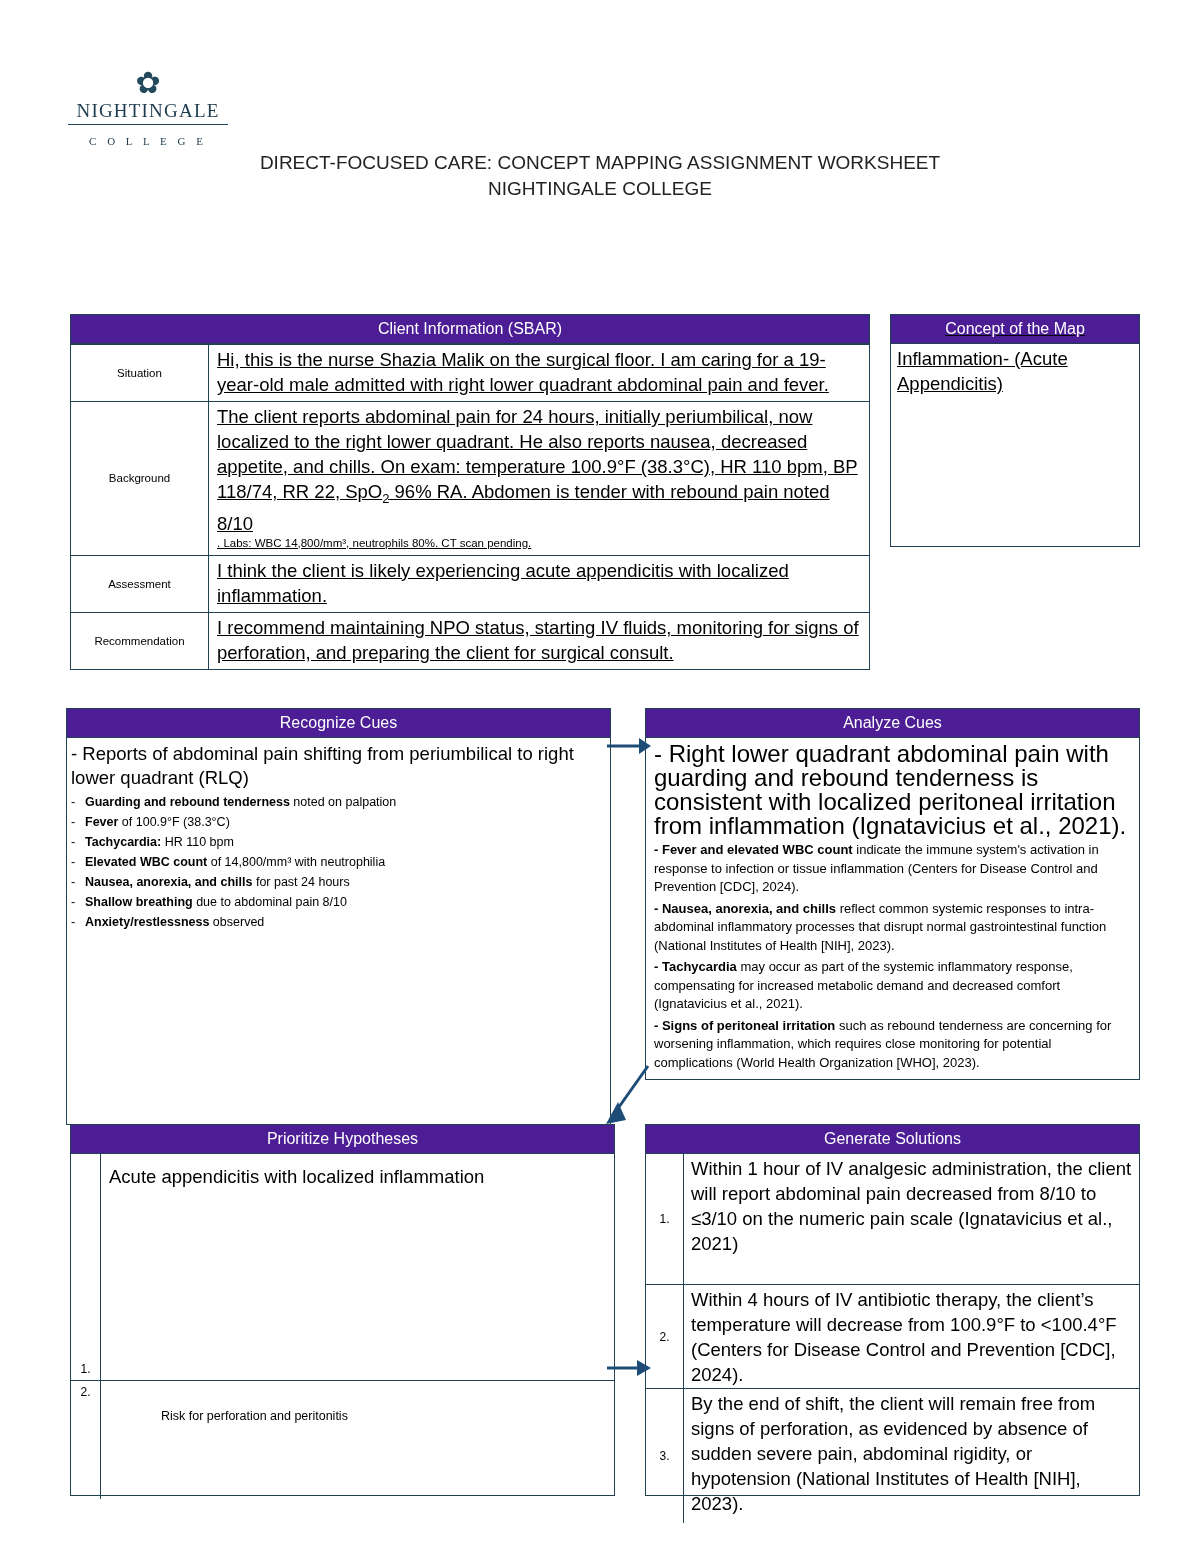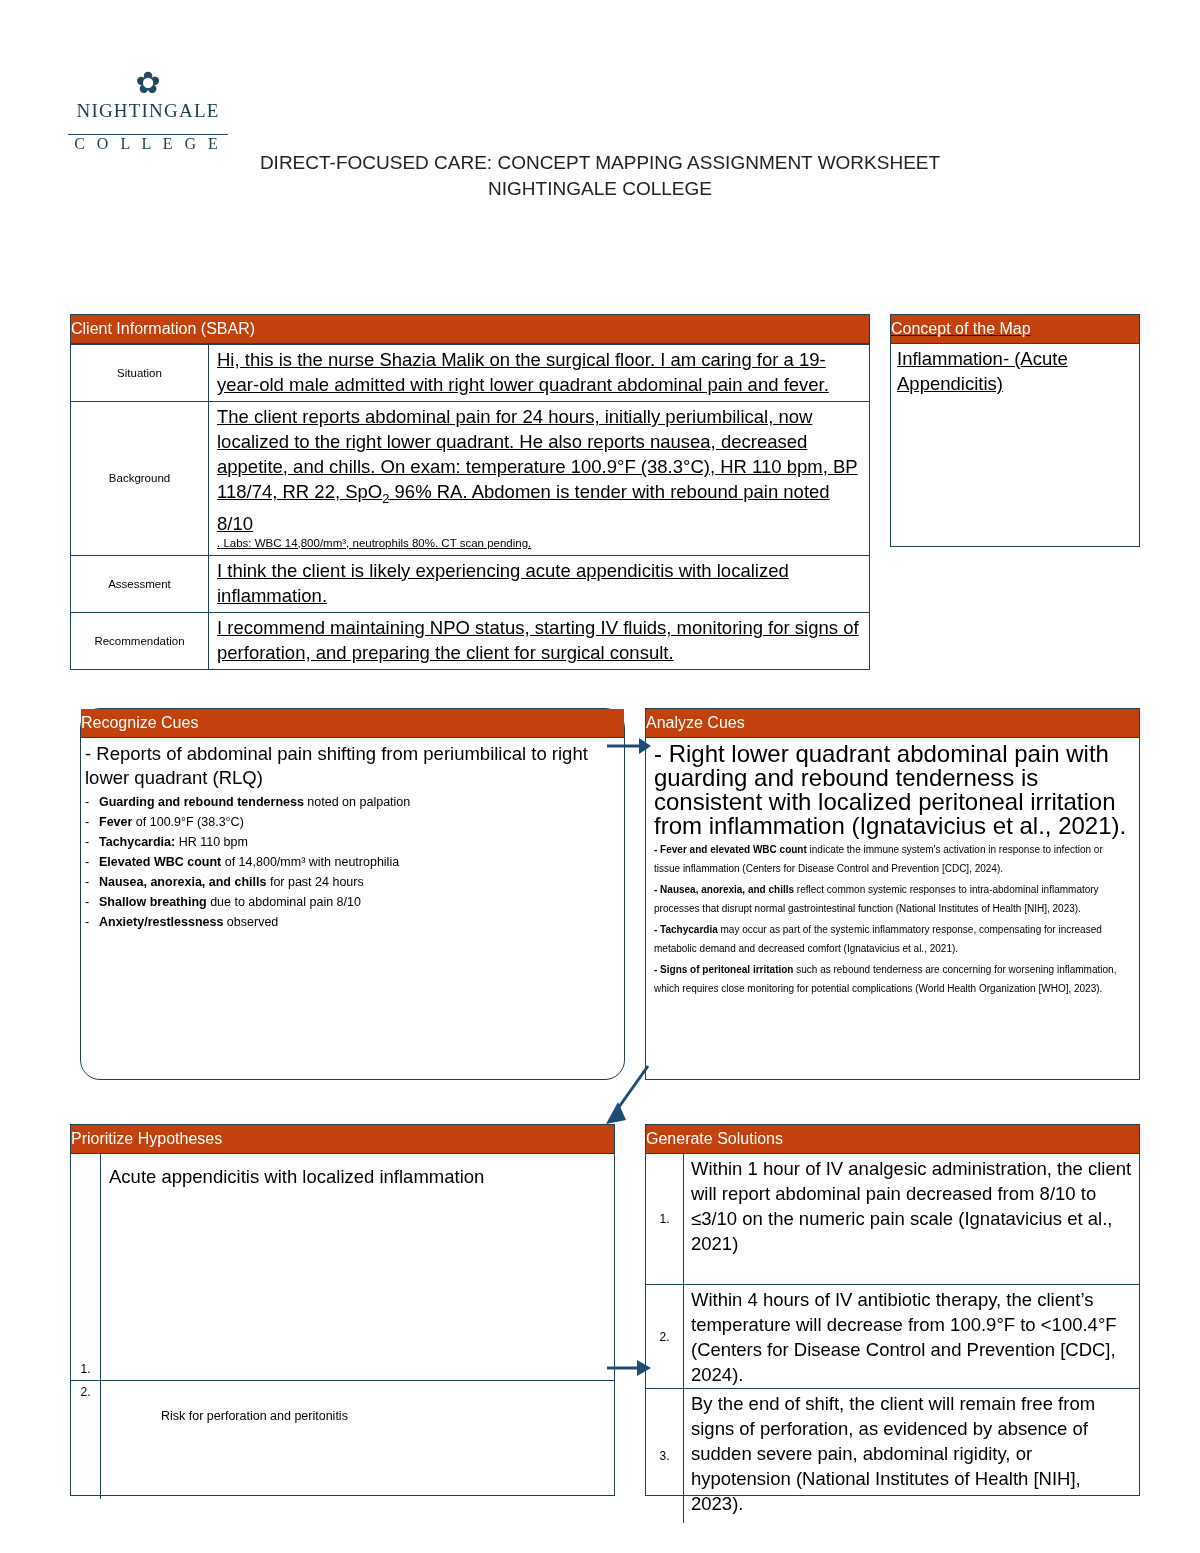--- a/index.html
+++ b/index.html
@@ -37,25 +37,25 @@
     line-height: 30px;
     color: #23495c;
   }
   .logo .name {
     font-size: 19px;
     letter-spacing: 1.2px;
     margin-top: 2px;
     font-family: "Liberation Serif", serif;
   }
   .logo .sub {
-    font-size: 16px;
+    font-size: 11px;
     letter-spacing: 4px;
     border-top: 1px solid #23495c;
-    margin-top: 12px;
-    padding-top: 0;
+    margin-top: 2px;
+    padding-top: 10px;
     font-family: "Liberation Serif", serif;
   }
 
   
   .doc-title {
     position: absolute;
     left: 0;
     top: 150px;
     width: 1200px;
     text-align: center;
@@ -73,22 +73,23 @@
   }
 
   
   .box {
     position: absolute;
     border: 1px solid #1f4152;
     box-sizing: border-box;
     background: #fff;
   }
   .bar {
-    background: #c2410c;
+    background: #4c1d95;
     color: #fff;
+    text-align: center;
     font-size: 16px;
     line-height: 24px;
     padding: 2px 0;
     border-bottom: 1px solid #1f4152;
   }
 
   
   #sbar-box { left: 70px; top: 314px; width: 800px; }
   .sbar-row { display: flex; border-top: 1px solid #1f4152; }
   .sbar-row:first-of-type { border-top: none; }
@@ -116,21 +117,21 @@
 
   
   #concept-box { left: 890px; top: 314px; width: 250px; height: 233px; text-decoration: underline; }
   #concept-box .body {
     padding: 2px 6px;
     font-size: 18.5px;
     line-height: 25px;
   }
 
   
-  #recognize-box { left: 80px; top: 708px; width: 545px; height: 372px; border-radius: 20px; }
+  #recognize-box { left: 66px; top: 708px; width: 545px; height: 417px; }
   #recognize-box .body { padding: 4px 6px 6px 4px; }
   .cue-lead {
     font-size: 18.5px;
     line-height: 24px;
     margin-bottom: 3px;
   }
   .cue-item {
     font-size: 12.5px;
     line-height: 19px;
     display: flex;
@@ -143,21 +144,21 @@
   
   #analyze-box { left: 645px; top: 708px; width: 495px; height: 372px; }
   #analyze-box .body { padding: 4px 8px 6px 8px; }
   .analyze-lead {
     font-size: 24px;
     line-height: 24px;
     display: flex;
     gap: 5px;
   }
   .analyze-item {
-    font-size: 10px;
+    font-size: 13px;
     line-height: 18.5px;
     margin-top: 3px;
   }
 
   
   #priority-box { left: 70px; top: 1124px; width: 545px; height: 372px; }
   .pri-row { display: flex; box-sizing: border-box; }
   .pri-row.first { height: 226px; }
   .pri-row.second { height: 119px; border-top: 1px solid #1f4152; }
   .pri-num {

